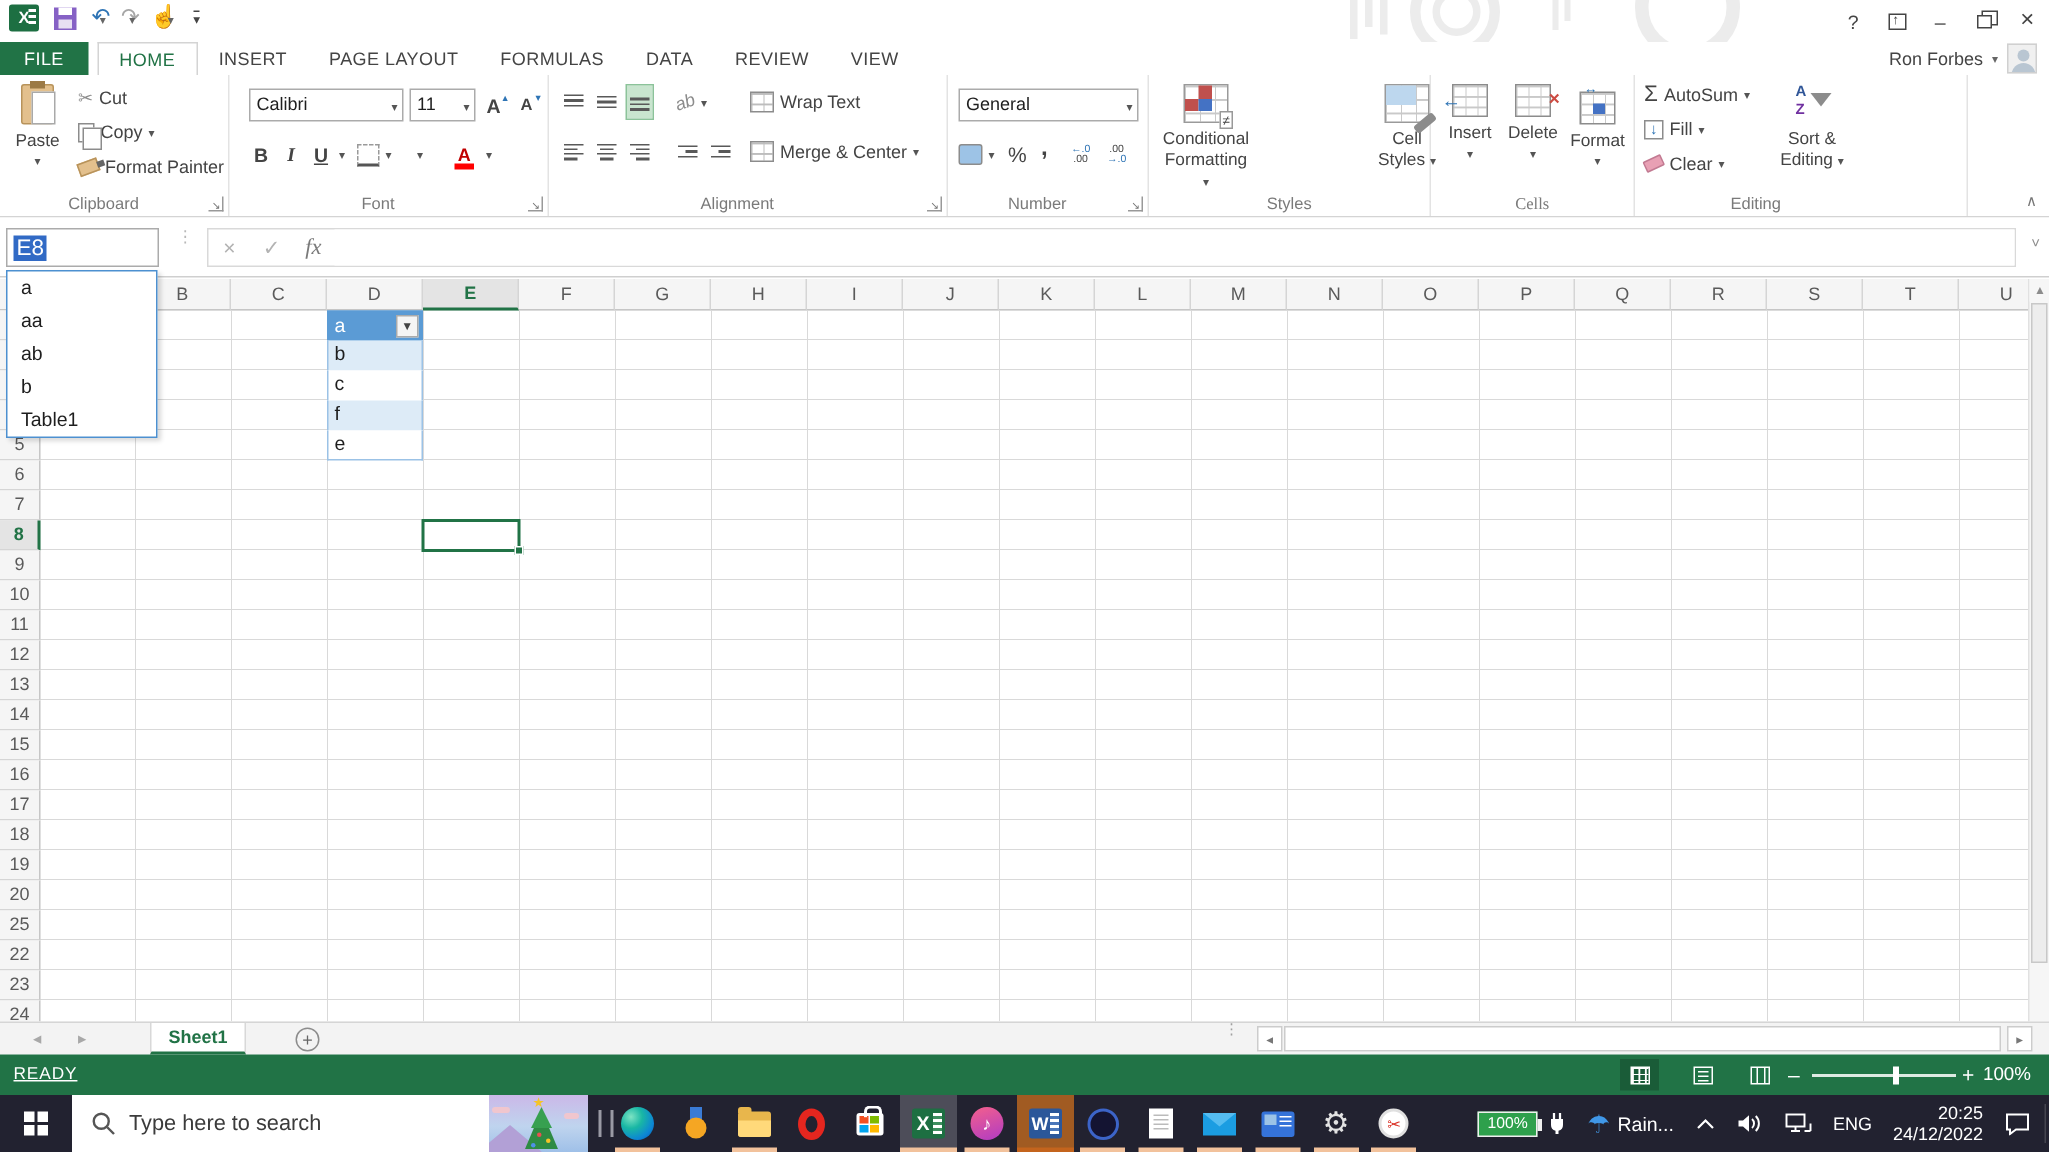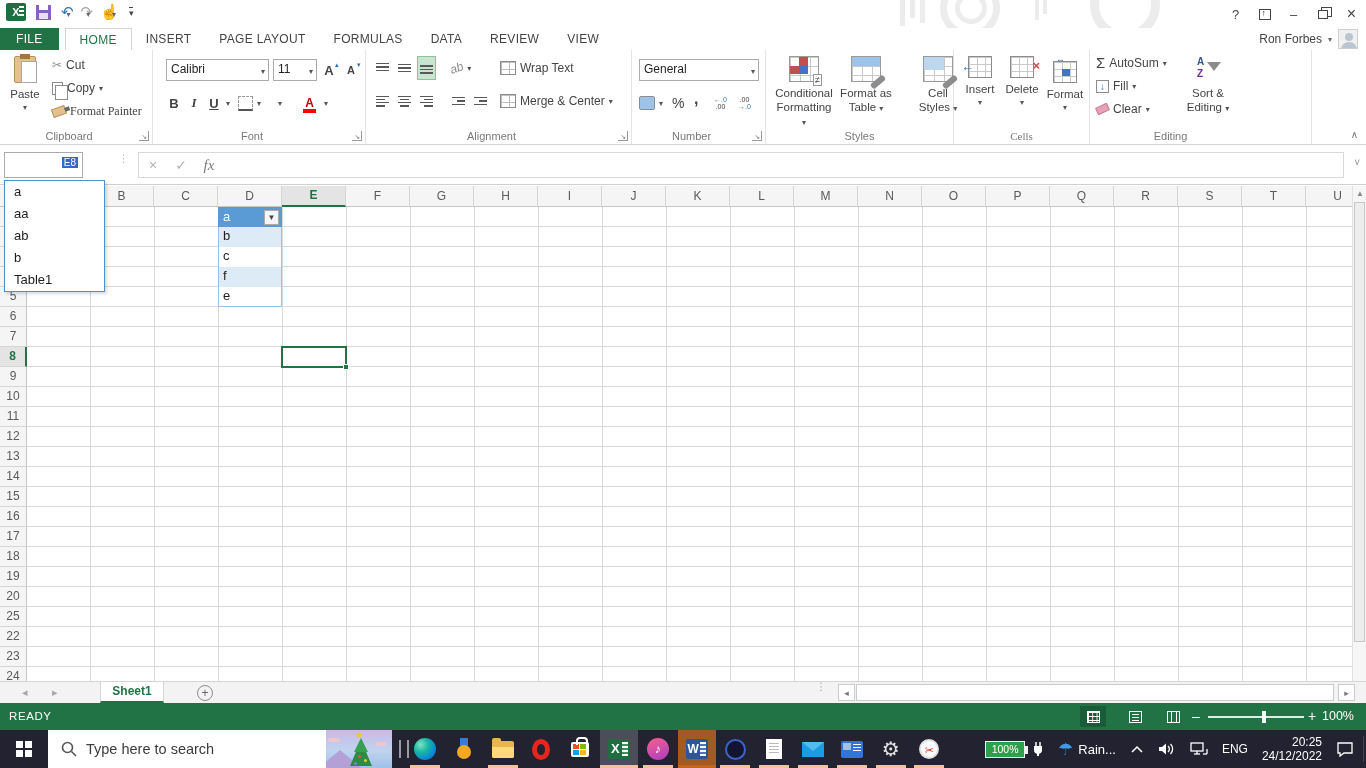--- a/index.html
+++ b/index.html
@@ -102,21 +102,21 @@
   .sortaz .a { color:#2F5597; position:absolute; left:2px; top:1px; }
   .sortaz .z { color:#7030A0; position:absolute; left:2px; top:13px; }
   .funnel { position:absolute; right:0; top:6px; width:0; height:0; border-left:7px solid transparent; border-right:7px solid transparent; border-top:9px solid #8C8C8C; }
   .binoc { position:relative; width:26px; height:22px; }
   .binoc::before, .binoc::after { content:""; position:absolute; top:4px; width:10px; height:15px; background:#5A5A5A; border-radius:3px; }
   .binoc::before { left:1px; } .binoc::after { right:1px; }
   .collapse-ribbon { position:absolute; right:8px; bottom:4px; font-size:10px; color:#777; }
 
   
   .formularow { position:absolute; left:0; top:145px; width:1366px; height:40px; background:#fff; border-bottom:1px solid #CFCFCF; }
-  .namebox { position:absolute; left:4px; top:7px; width:79px; height:26px; border:1px solid #ABABAB; background:#fff; font-size:10px; padding:4px 4px;text-align:right; }
+  .namebox { position:absolute; left:4px; top:7px; width:102px; height:26px; border:1px solid #ABABAB; background:#fff; font-size:15px; padding:4px 4px; }
   .namebox .sel { background:#316AC5; color:#fff; padding:0 2px; }
   .nb-split { position:absolute; left:118px; top:10px; color:#B8B8B8; font-size:11px; letter-spacing:0; line-height:6px; }
   .fx-bar { position:absolute; left:138px; top:7px; width:1206px; height:26px; border:1px solid #D9D9D9; background:#fff; display:flex; align-items:center; }
   .fx-btn { width:28px; text-align:center; color:#B3B3B3; font-size:14px; }
   .fx-btn.fx { font-style:italic; font-family:"Liberation Serif", serif; color:#7A7A7A; font-size:15px; }
   .fx-input { flex:1; height:100%; border:none; outline:none; font-size:13px; padding:0 6px; font-family:"Liberation Sans", sans-serif; }
   .fx-expand { position:absolute; right:6px; top:12px; color:#8C8C8C; font-size:10px; }
 
   
   .grid { position:absolute; left:0; top:186px; width:1352px; height:495px; overflow:hidden; background:#fff; }
@@ -151,21 +151,21 @@
   .sheetbar { position:absolute; left:0; top:681px; width:1366px; height:22px; background:#F3F3F3; border-top:1px solid #D5D5D5; }
   .sheetnav { position:absolute; top:4px; font-size:11px; color:#A8A8A8; }
   .sheettab { position:absolute; left:100px; top:0; width:64px; height:21px; background:#fff; border-left:1px solid #D8D8D8; border-right:1px solid #D8D8D8; border-bottom:2px solid #217346; color:#217346; font-weight:bold; font-size:12px; text-align:center; line-height:19px; }
   .newsheet { position:absolute; left:197px; top:3px; width:16px; height:16px; border:1px solid #8C8C8C; border-radius:50%; color:#666; font-size:12px; text-align:center; line-height:14px; }
   .sheetsplit { position:absolute; left:816px; top:2px; color:#A0A0A0; font-size:10px; line-height:5px; }
   .hscroll-arr { position:absolute; top:2px; width:17px; height:17px; background:#fff; border:1px solid #CCC; color:#777; font-size:9px; text-align:center; line-height:16px; }
   .hscroll-track { position:absolute; left:856px; top:2px; width:478px; height:17px; background:#fff; border:1px solid #CCC; }
 
   
   .statusbar { position:absolute; left:0; top:703px; width:1366px; height:27px; background:#217346; color:#fff; }
-  .status-mode { position:absolute; left:9px; top:7px; font-size:11.5px; letter-spacing:.6px; }
+  .status-mode { position:absolute; left:9px; top:7px; font-size:11.5px; letter-spacing:.6px;text-decoration:underline; }
   .viewbtn { position:absolute; top:3px; width:26px; height:21px; display:flex; align-items:center; justify-content:center; }
   .viewbtn.active { background:#1A5C38; }
   .vb-grid { width:13px; height:12px; border:1px solid #fff; background:
      linear-gradient(#fff 1px, transparent 1px) 0 0/100% 4px,
      linear-gradient(90deg,#fff 1px, transparent 1px) 0 0/4.3px 100%; }
   .vb-page { width:13px; height:12px; border:1px solid #fff; position:relative; }
   .vb-page::after { content:""; position:absolute; left:2px; top:2px; right:2px; height:1px; background:#fff; box-shadow:0 3px 0 #fff, 0 6px 0 #fff; }
   .vb-break { width:13px; height:12px; border:1px solid #fff; position:relative; }
   .vb-break::after { content:""; position:absolute; left:3px; top:0; bottom:0; width:4px; border-left:1px solid #fff; border-right:1px solid #fff; }
   .zoom-minus, .zoom-plus { position:absolute; top:5px; font-size:14px; color:#fff; }
@@ -294,21 +294,21 @@
       </div>
       <div class="smallbtn" style="left:52px; top:4px;">
         <span style="color:#8C8C8C;">✂</span>
         <span>Cut</span>
       </div>
       <div class="smallbtn" style="left:52px; top:27px;">
         <span class="copy-ico"></span>
         <span>Copy</span>
           <span class="dd">▾</span>
       </div>
-      <div class="smallbtn" style="left:52px; top:50px;font-family:Liberation Serif, serif;">
+      <div class="smallbtn" style="left:52px; top:50px;">
         <span class="brush-ico"></span>
         <span>Format Painter</span>
       </div>
       <div class="grp-label">Clipboard</div>
       <span class="launcher"></span>
     </div>
 
     <div class="grp" style="left:153px; width:213px;">
       <div class="combo" style="left:13px; top:9px; width:103px;">
         <span>Calibri</span><span class="dd">▾</span>
@@ -454,28 +454,20 @@
     <div class="grp" style="left:766px; width:188px;">
       <div class="bigbtn" style="left:7px; width:62px;">
         <div class="ico styles-ico">
             <span class="cf-red"></span>
             <span class="cf-red2"></span>
             <span class="cf-blue"></span>
             <span class="cf-badge">≠</span>
           </div>
         <div>Conditional</div>
         <div><span>Formatting</span> <span class="dd">▾</span></div>
-      </div>
-      <div class="bigbtn" style="left:71px; width:58px;">
-        <div class="ico styles-ico">
-            <span class="tbl-head"></span>
-            <span class="brush-diag"></span>
-          </div>
-        <div>Format as</div>
-        <div><span>Table</span> <span class="dd">▾</span></div>
       </div>
       <div class="bigbtn" style="left:131px; width:50px;margin-left:16px;">
         <div class="ico styles-ico">
             <span class="cs-cell"></span>
             <span class="brush-diag"></span>
           </div>
         <div>Cell</div>
         <div><span>Styles</span> <span class="dd">▾</span></div>
       </div>
       <div class="grp-label" style="right:0;">Styles</div>

